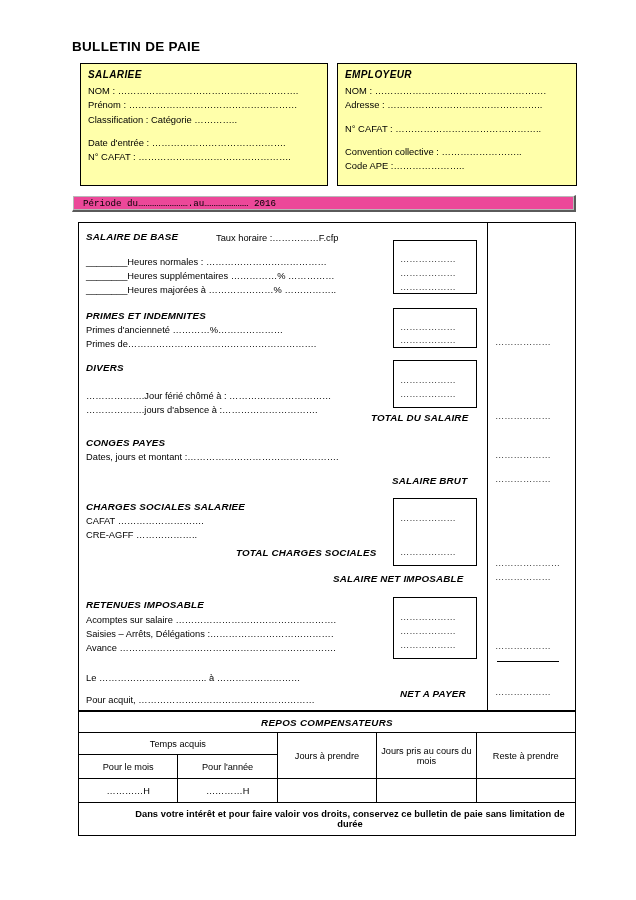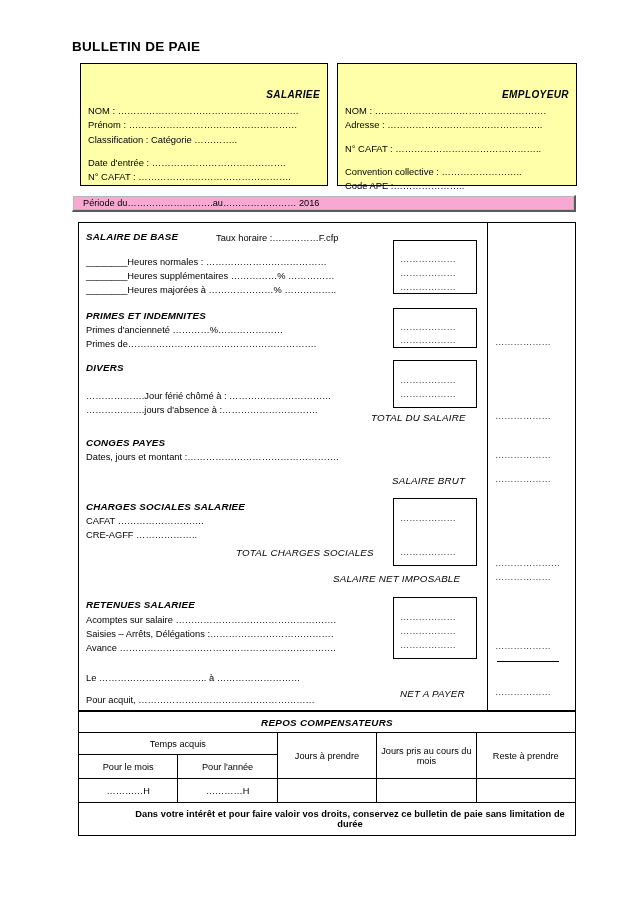--- a/index.html
+++ b/index.html
@@ -26,57 +26,58 @@
     background:#ffffaa;
     border:1.4px solid #000;
     box-sizing:border-box;
     padding:4px 7px 5px 7px;
     font-size:9.4px;
     line-height:14.2px;
   }
   .idbox.salariee{left:80px;top:63px;width:248px;height:123px;}
   .idbox.employeur{left:337px;top:63px;width:240px;height:123px;}
   .idbox .bx-title{
-    text-align:right;font-weight:bold;font-style:italic;
-    font-size:10px;letter-spacing:.4px;margin-bottom:2px;margin-top:20px;
+    text-align:left;font-weight:bold;font-style:italic;
+    font-size:10px;letter-spacing:.4px;margin-bottom:2px;
   }
   .idbox .row{white-space:nowrap;overflow:hidden;}
   .idbox .gap{display:block;height:9px;}
 
   
   .periode{
     position:absolute;left:72px;top:195px;width:504px;height:17px;
-    background:#f9a8d4;
+    background:#ec4899;
     border-top:1px solid #ffffff;
     border-left:1px solid #ffffff;
     border-right:2px solid #5a5a5a;
     border-bottom:2px solid #5a5a5a;
     box-sizing:border-box;
     box-shadow:inset 0 0 0 1px #b8b8b8;
     font-size:9.2px;
     padding:2px 0 8px 10px;
     white-space:nowrap;
     overflow:hidden;
+    font-family:Liberation Mono, monospace;
   }
 
   
   .mainframe{
     position:absolute;left:78px;top:222px;width:498px;height:489px;
     border:1.4px solid #000;box-sizing:border-box;
   }
   
   .vsep{
     position:absolute;left:487px;top:222px;width:0;height:489px;
     border-left:1.4px solid #000;
   }
 
   
   .t{position:absolute;font-size:9.3px;line-height:12px;white-space:nowrap;}
   .hd{font-weight:bold;font-style:italic;font-size:9.8px;letter-spacing:.2px;}
-  .lbl-right{font-weight:normal;font-style:italic;font-size:9.8px;letter-spacing:.2px;text-align:right;}
+  .lbl-right{font-weight:bold;font-style:italic;font-size:9.8px;letter-spacing:.2px;text-align:right;}
 
   
   .abox{
     position:absolute;border:1.4px solid #000;box-sizing:border-box;
     background:#fff;
   }
   .abox .dots{
     position:absolute;left:6px;font-size:9.3px;color:#333;white-space:nowrap;
   }
   
@@ -196,21 +197,21 @@
     <span class="dots" style="top:14px;">………………</span>
     <span class="dots" style="top:48px;">………………</span>
   </div>
 
   <div class="t lbl-right" style="left:236px;top:547px;">TOTAL CHARGES SOCIALES</div>
   <span class="rdots" style="top:558px;">…………………</span>
 
   <div class="t lbl-right" style="left:333px;top:573px;">SALAIRE NET IMPOSABLE</div>
   <span class="rdots" style="top:572px;">………………</span>
 
-  <div class="t hd" style="left:86px;top:599px;">RETENUES SALARIEE</div>
+  <div class="t hd" style="left:86px;top:599px;">RETENUES IMPOSABLE</div>
   <div class="t" style="left:86px;top:614px;">Acomptes sur salaire  …………………………………………….</div>
   <div class="t" style="left:86px;top:628px;">Saisies – Arrêts, Délégations :………………………………….</div>
   <div class="t" style="left:86px;top:642px;">Avance  …………………………………………………………….</div>
 
   <div class="abox" style="left:393px;top:597px;width:84px;height:62px;">
     <span class="dots" style="top:14px;">………………</span>
     <span class="dots" style="top:28px;">………………</span>
     <span class="dots" style="top:42px;">………………</span>
   </div>
   <span class="rdots" style="top:641px;">………………</span>

